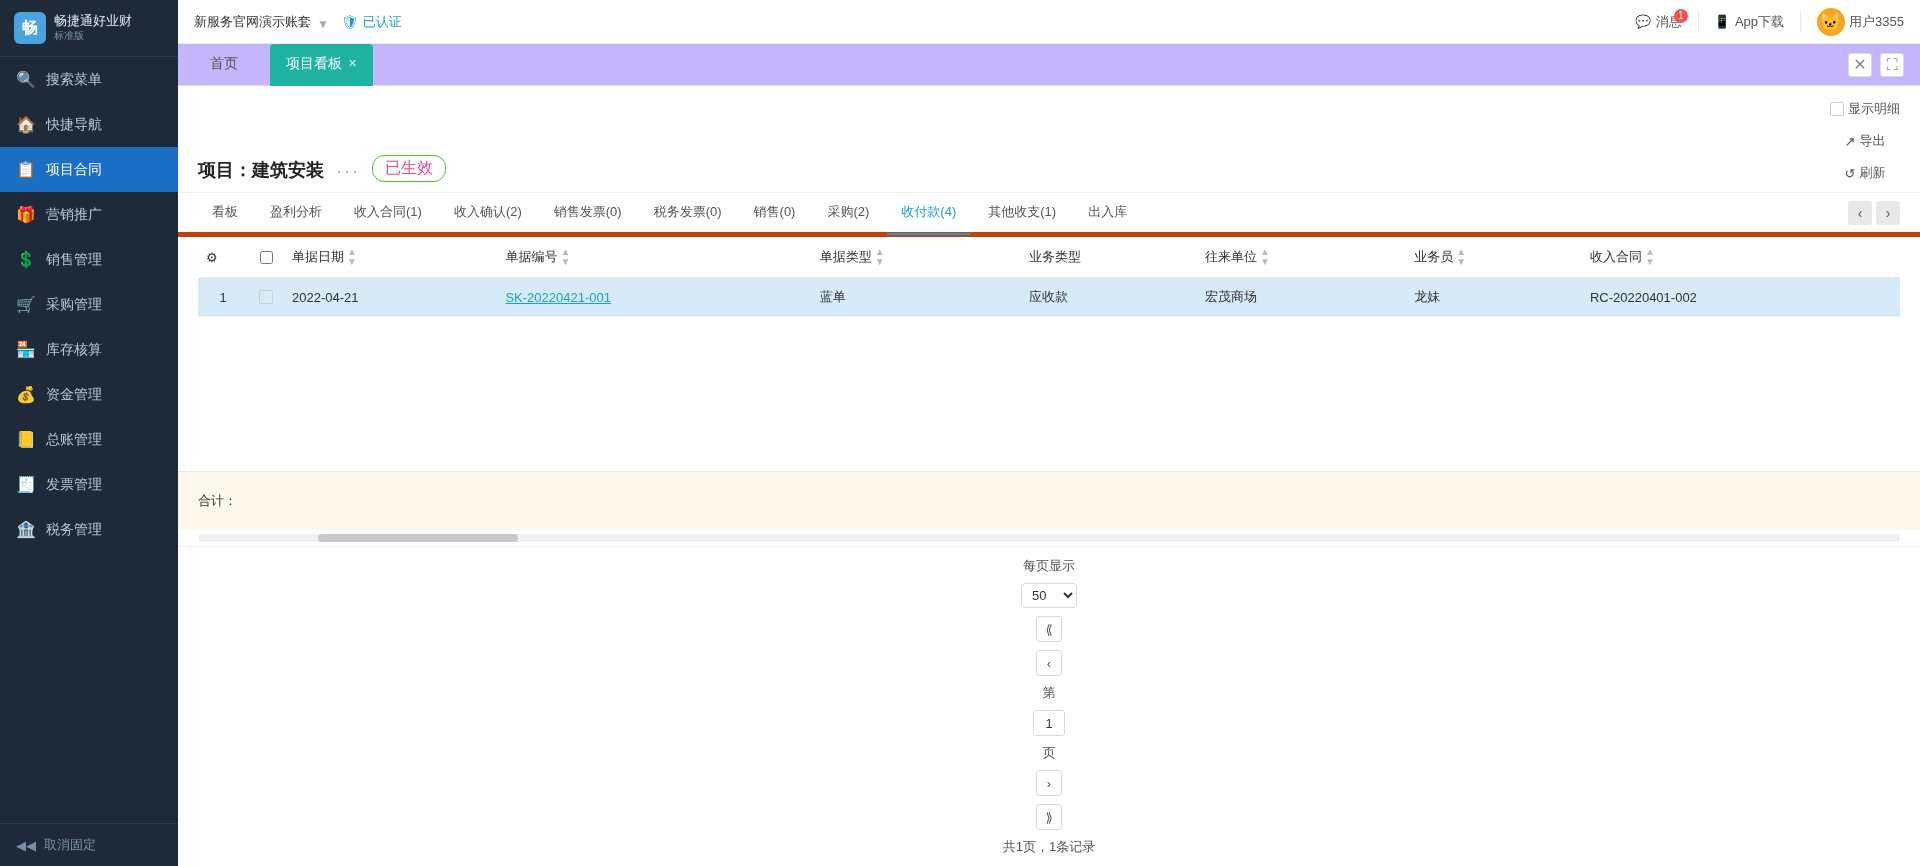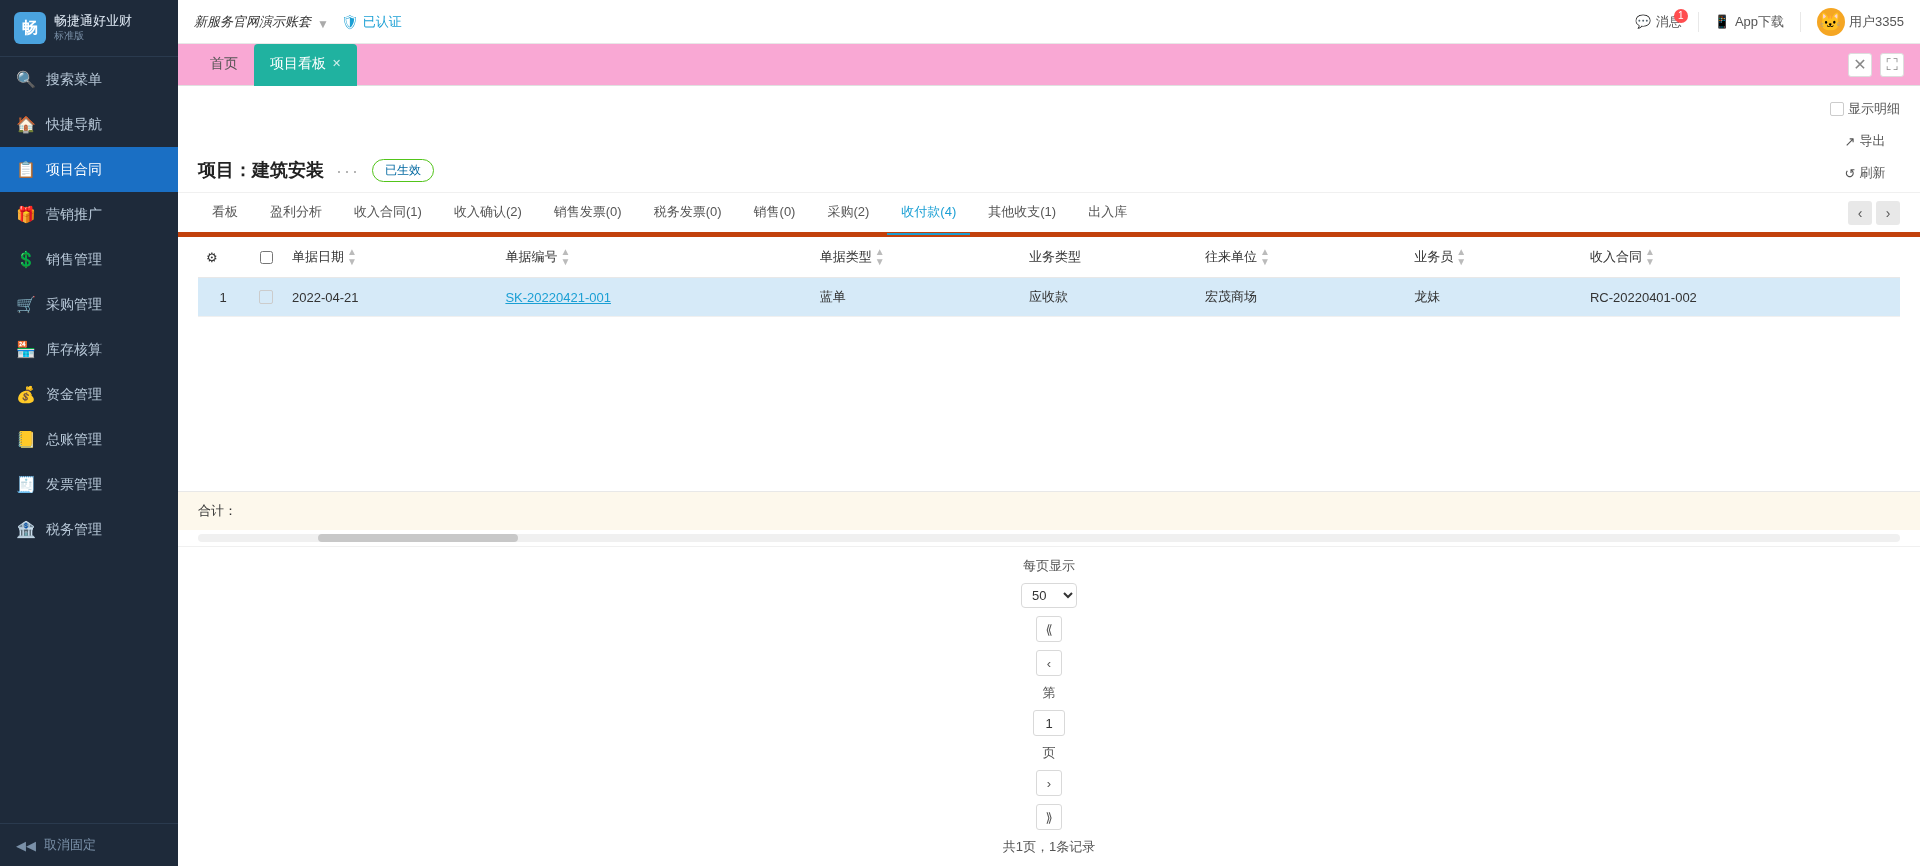--- a/index.html
+++ b/index.html
@@ -63,21 +63,21 @@
       background: white;
       display: flex;
       align-items: center;
       padding: 0 16px;
       height: 44px;
       border-bottom: 1px solid #e8e8e8;
       gap: 12px;
     }
     .topbar-demo {
       display: flex; align-items: flex-end; gap: 6px;
-      font-size: 13px; color: #333; font-style: italic;
+      font-size: 13px; color: #333;
     }
     .topbar-demo-arrow { color: #aaa; font-size: 12px; }
     .topbar-certified {
       display: flex; align-items: center; gap: 4px;
       color: #1a9fd4; font-size: 13px;
     }
     .topbar-certified-icon { font-size: 14px; }
     .topbar-spacer { flex: 1; }
     .topbar-actions { display: flex; align-items: center; gap: 16px; }
     .topbar-action { display: flex; align-items: center; gap: 4px; color: #555; font-size: 13px; cursor: pointer; position: relative; }
@@ -85,27 +85,27 @@
       position: absolute; top: -4px; right: -6px;
       background: #ff4d4f; color: white; border-radius: 50%;
       width: 14px; height: 14px; font-size: 10px;
       display: flex; align-items: center; justify-content: center;
     }
     .topbar-divider { width: 1px; height: 20px; background: #e8e8e8; }
     .topbar-avatar { width: 28px; height: 28px; border-radius: 50%; background: #f5a623; display: flex; align-items: center; justify-content: center; font-size: 18px; }
 
     
     .tabbar {
-      background: #f9a8d4;
+      background: #c4b5fd;
       display: flex;
       align-items: center;
       padding: 0 16px;
       height: 42px;
       border-bottom: 1px solid #e0e0e0;
-      gap: 0;
+      gap: 16px;
     }
     .tab-item {
       padding: 0 16px;
       height: 42px;
       display: flex; align-items: center; gap: 6px;
       font-size: 14px; color: #555; cursor: pointer;
       border-bottom: 2px solid transparent;
     }
     .tab-item.active {
       background: #20b2a0;
@@ -130,24 +130,24 @@
       display: flex;
       align-items: flex-end;
       padding: 14px 20px 10px;
       border-bottom: 1px solid #f0f0f0;
       gap: 12px;
     }
     .project-title { font-size: 18px; font-weight: bold; color: #222; }
     .project-more { color: #aaa; font-size: 18px; cursor: pointer; letter-spacing: 2px; }
     .project-status {
       border: 1px solid #52c41a;
-      color: #0369a1;
+      color: #ec4899;
       border-radius: 12px;
       padding: 2px 12px;
-      font-size: 12px;
+      font-size: 16px;
       font-family: Liberation Serif, serif;
     }
     .project-header-spacer { flex: 1; }
     .project-header-actions { display: flex; align-items: center; gap: 14px; flex-direction: column; }
     .project-action-item { display: flex; align-items: center; gap: 4px; font-size: 13px; color: #555; cursor: pointer; }
     .project-action-checkbox { width: 14px; height: 14px; border: 1px solid #ccc; border-radius: 2px; }
 
     
     .sub-tabs {
       display: flex;
@@ -226,21 +226,21 @@
     tbody td { padding: 10px 8px; color: #333; }
     tbody td.center { text-align: center; }
     .link-text { color: #1a9fd4; cursor: pointer; text-decoration: underline; }
     .checkbox-cell { display: flex; justify-content: center; }
     .row-checkbox { width: 14px; height: 14px; border: 1px solid #ccc; border-radius: 2px; }
 
     
     .total-row {
       background: #fdf8ec;
       border-top: 1px solid #e8e8e8;
-      padding: 10px 20px;
+      padding: 20px 20px;
       font-size: 13px;
       color: #333;
       display: flex;
       align-items: flex-end;
     }
 
     
     .scroll-row {
       padding: 4px 20px;
       background: white;

